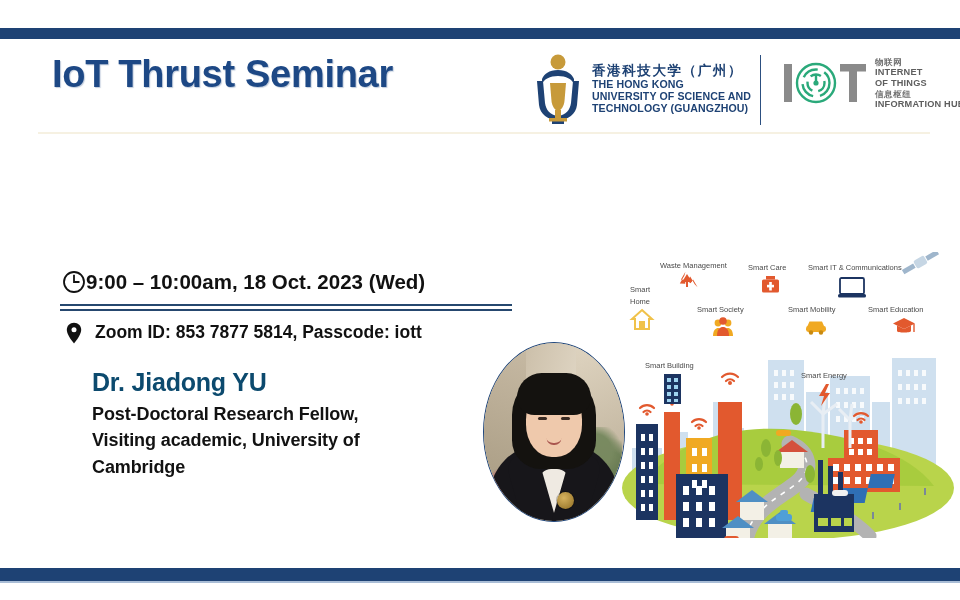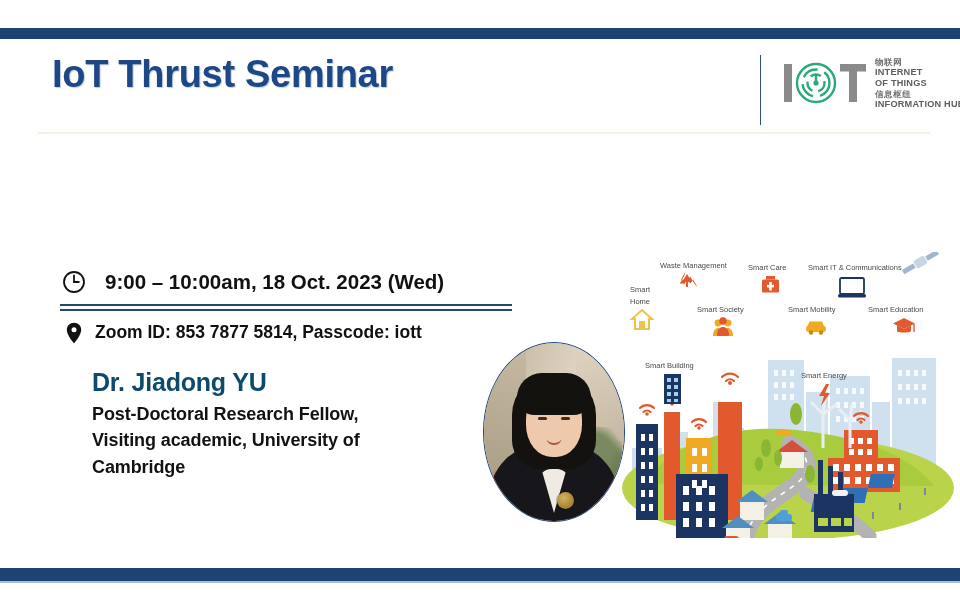--- a/index.html
+++ b/index.html
@@ -149,21 +149,21 @@
     letter-spacing: -0.4px;
   }
 
   
   .meta-time {
     position: absolute;
     left: 62px;
     top: 270px;
     display: flex;
     align-items: center;
-    gap: 19px;
+    gap: 0;
   }
   .meta-time .label {
     font-size: 20.5px;
     font-weight: bold;
     color: #111111;
     white-space: nowrap;
   }
   .rule-double {
     position: absolute;
     left: 60px;
@@ -327,20 +327,37 @@
 <body>
 
 <div class="poster">
 
   <div class="bar-top"></div>
 
   <div class="header">
 
     <div class="seminar-title">IoT Thrust Seminar</div>
 
+    <div class="hkust-lockup">
+      <svg class="hkust-mark" viewBox="0 0 50 72">
+        <circle cx="25" cy="9" r="7.5" fill="#c79a3a"></circle>
+        <path d="M25 17 C16 17 11 21 9 26 L9 31 C11 26 17 23 25 23 C33 23 39 26 41 31 L41 26 C39 21 34 17 25 17 Z" fill="#1e4274"></path>
+        <path d="M4 28 L10 28 L12 50 C13 57 17 62 25 63 L25 68 L19 68 L19 71 L31 71 L31 68 L25 68 L25 63 C33 62 37 57 38 50 L40 28 L46 28 L44 52 C43 61 35 67 25 67 C15 67 7 61 6 52 Z" fill="#1e4274"></path>
+        <path d="M14 28 L36 28 L34 49 C33 55 30 59 25 60 C20 59 17 55 16 49 Z" fill="#ffffff"></path>
+        <path d="M17 30 L33 30 L31.5 48 C31 53 28.5 57 25 58 C21.5 57 19 53 18.5 48 Z" fill="#c79a3a"></path>
+        <rect x="22" y="57" width="6" height="9" fill="#c79a3a"></rect>
+        <rect x="16" y="65" width="18" height="3.5" fill="#c79a3a"></rect>
+      </svg>
+      <div class="hkust-text">
+        <div class="hkust-cn">香港科技大学（广州）</div>
+        <div class="hkust-en">THE HONG KONG</div>
+        <div class="hkust-en">UNIVERSITY OF SCIENCE AND</div>
+        <div class="hkust-en">TECHNOLOGY (GUANGZHOU)</div>
+      </div>
+    </div>
 
     <div class="logo-divider"></div>
 
     <div class="iot-lockup">
       <svg class="iot-mark" viewBox="0 0 86 46">
         <rect x="2" y="4" width="8" height="38" fill="#8a8a8a"></rect>
         <rect x="58" y="4" width="26" height="7.5" fill="#8a8a8a"></rect>
         <rect x="67" y="4" width="8" height="38" fill="#8a8a8a"></rect>
         <g fill="none" stroke="#2aa97a" stroke-width="2.4">
           <circle cx="34" cy="23" r="19"></circle>

